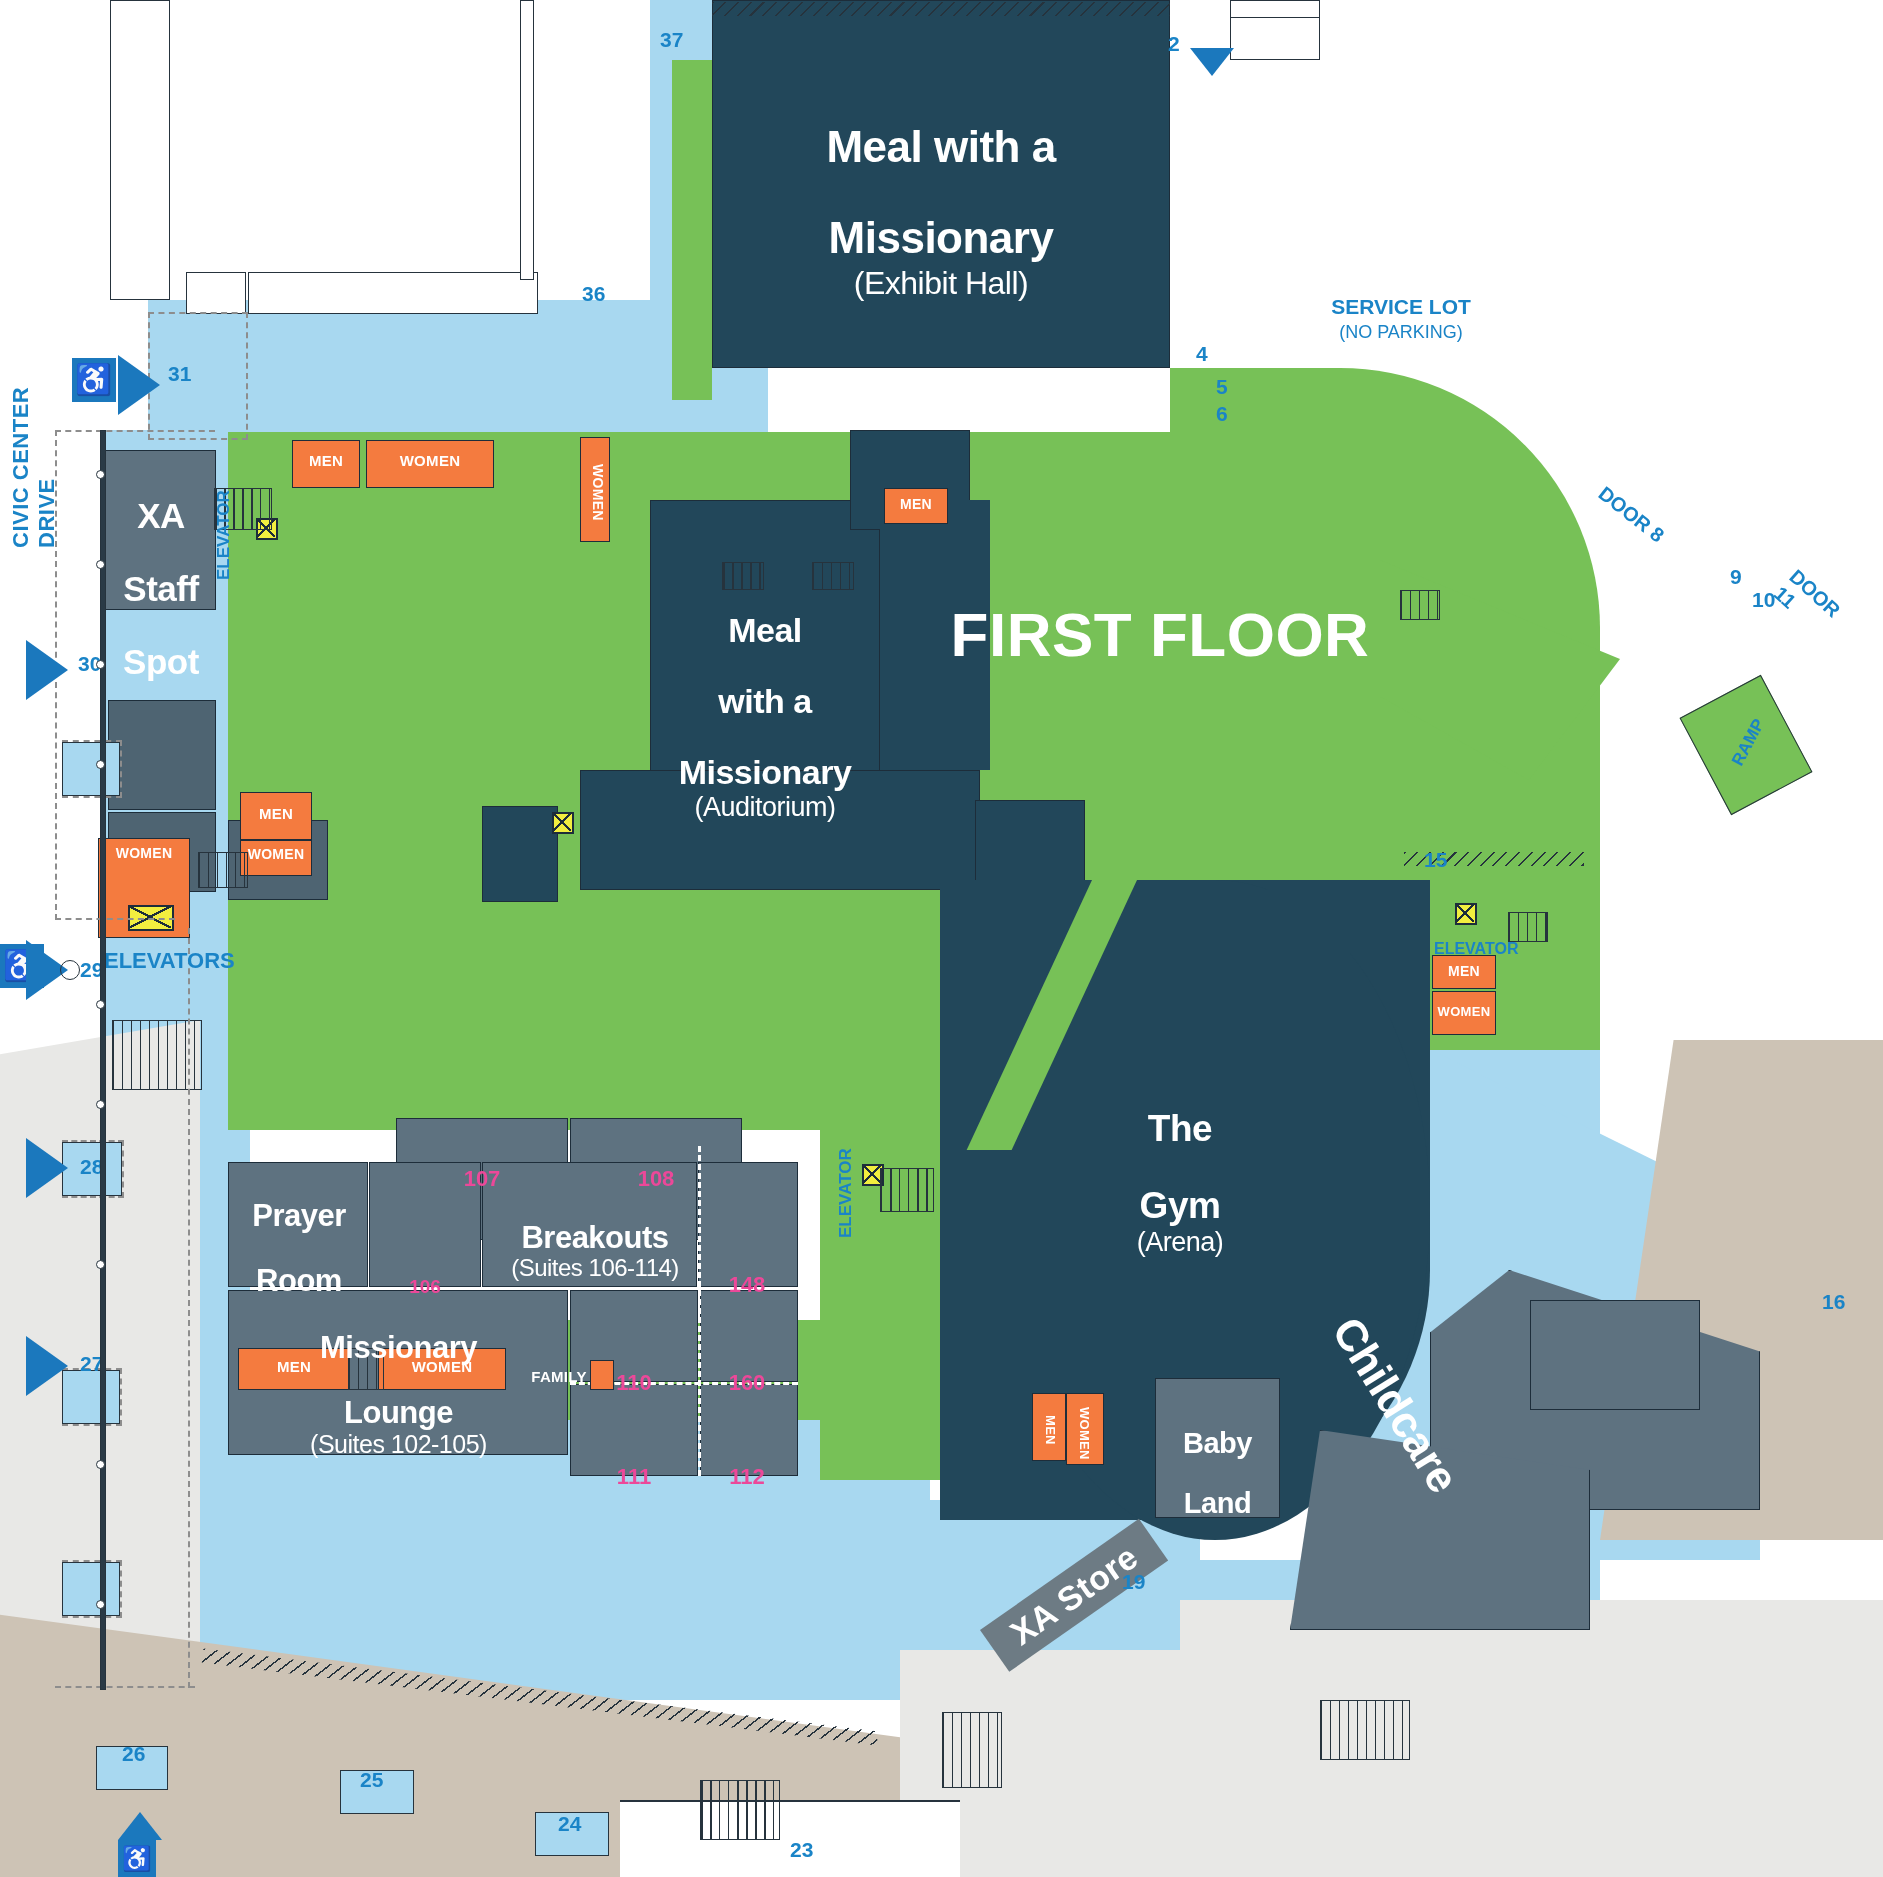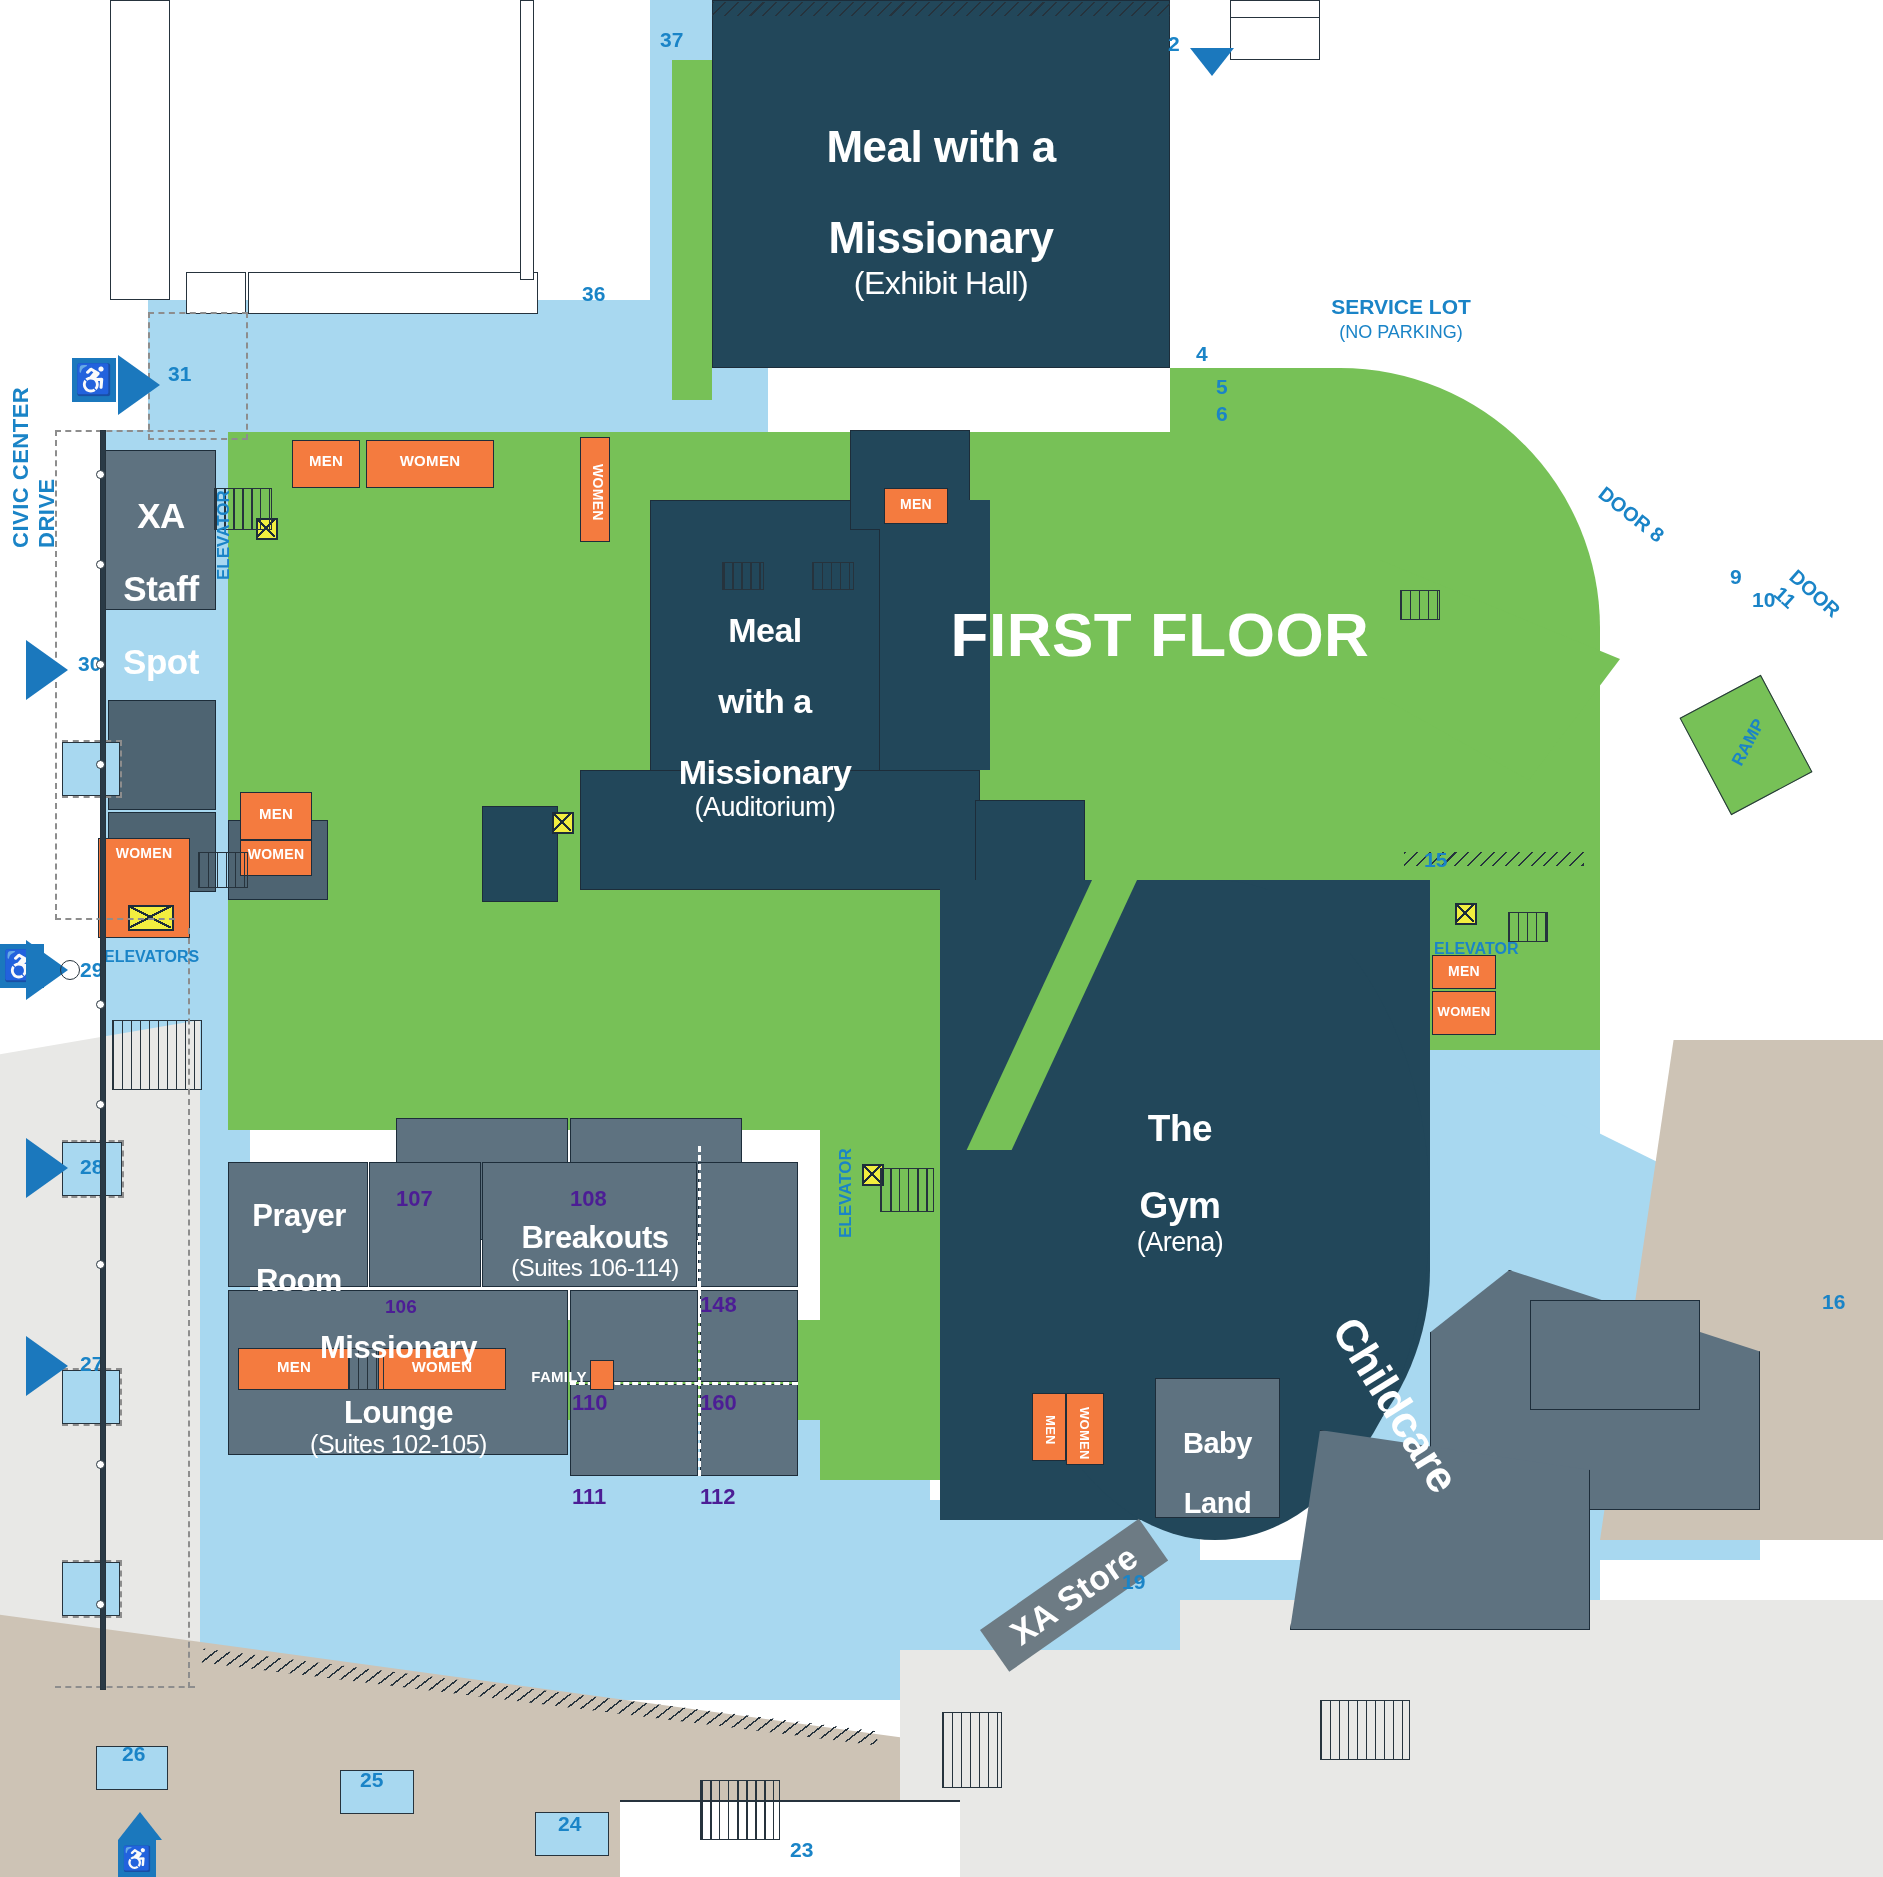--- a/index.html
+++ b/index.html
@@ -30,21 +30,21 @@
     position:absolute;color:#ffffff;text-align:center;
     font-weight:700;line-height:1.04;letter-spacing:-0.5px;
     white-space:pre-line;pointer-events:none;
   }
   .lbl-sub{font-weight:400;}
   .big-title{
     position:absolute;color:#ffffff;font-weight:800;
     letter-spacing:0.5px;text-align:center;line-height:1.05;
   }
   .rm-num{
-    position:absolute;color:#4c1d95;font-weight:700;margin-top:20px;
+    position:absolute;color:#ec4899;font-weight:700;text-align:center;
   }
   .rest-lbl{
     position:absolute;color:#ffffff;font-weight:600;text-align:center;
     font-size:17px;letter-spacing:.3px;
   }
   .blue-txt{
     position:absolute;color:#1a84c7;font-weight:700;
   }
   .door-num{
     position:absolute;color:#1a84c7;font-weight:700;font-size:21px;
@@ -340,21 +340,21 @@
   <div class="rest-lbl" style="left:98px;top:845px;width:92px;font-size:14px;">WOMEN</div>
   <div class="rest-lbl" style="left:238px;top:1358px;width:112px;font-size:15px;">MEN</div>
   <div class="rest-lbl" style="left:378px;top:1358px;width:128px;font-size:15px;">WOMEN</div>
   <div class="rest-lbl" style="left:519px;top:1368px;width:80px;font-size:15px;">FAMILY</div>
   <div class="rest-lbl" style="left:1432px;top:963px;width:64px;font-size:14px;">MEN</div>
   <div class="rest-lbl" style="left:1428px;top:1004px;width:72px;font-size:13px;">WOMEN</div>
   <div class="rest-lbl vert-txt-d" style="left:1038px;top:1400px;width:20px;height:60px;font-size:13px;">MEN</div>
   <div class="rest-lbl vert-txt-d" style="left:1072px;top:1400px;width:20px;height:66px;font-size:13px;">WOMEN</div>
 
   <div class="blue-txt vert-txt" style="left:214px;top:490px;height:90px;font-size:17px;">ELEVATOR</div>
-  <div class="blue-txt" style="left:104px;top:948px;font-size:16px;">ELEVATORS</div>
+  <div class="blue-txt" style="left:104px;top:948px;font-size:22px;">ELEVATORS</div>
   <div class="blue-txt vert-txt" style="left:836px;top:1148px;height:90px;font-size:17px;">ELEVATOR</div>
   <div class="blue-txt" style="left:1434px;top:940px;font-size:16px;">ELEVATOR</div>
 
   <div class="blue-txt" style="left:1728px;top:760px;font-size:17px;transform:rotate(-62deg);transform-origin:left top;">RAMP</div>
 
   <div class="blue-txt vert-txt" style="left:8px;top:318px;height:230px;font-size:22px;letter-spacing:.5px;">CIVIC CENTER DRIVE</div>
 
   <div class="svc-lot" style="left:1256px;top:295px;width:290px;font-size:21px;">
     <span>SERVICE LOT</span><br>
     <span style="font-size:18px;font-weight:400;">(NO PARKING)</span>

